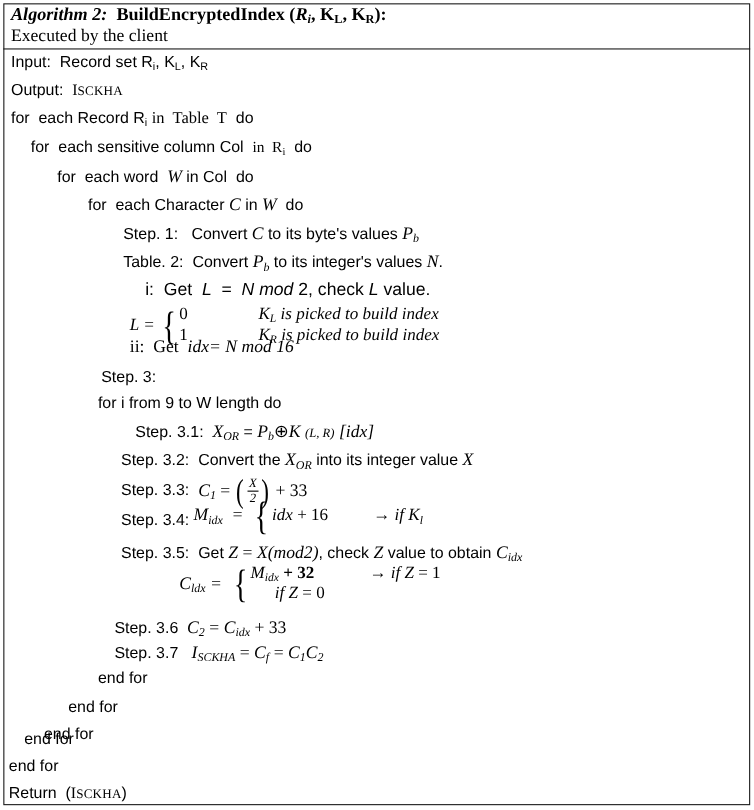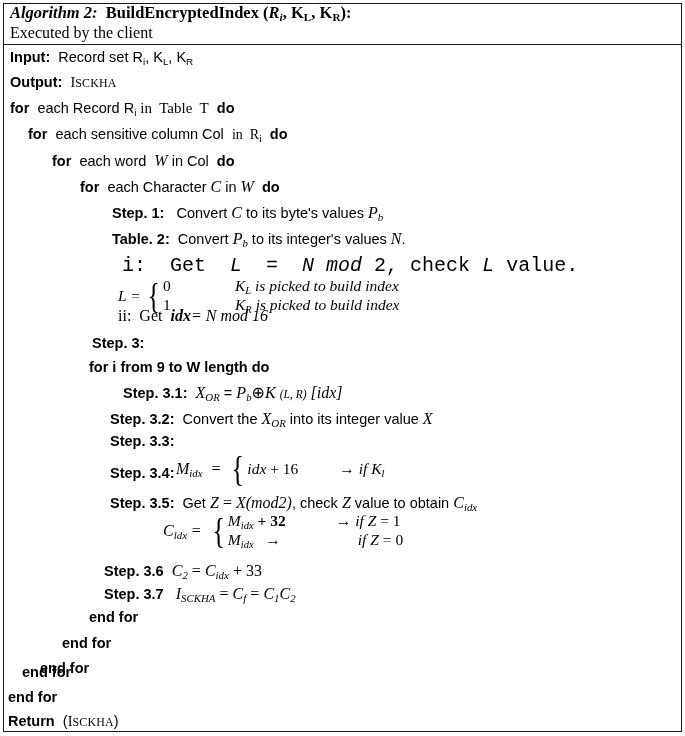--- a/index.html
+++ b/index.html
@@ -60,21 +60,21 @@
     font-style: italic;
   }
   .hdr-sub {
     left: 10px;
     top: 25px;
     font-family: "Liberation Serif", serif;
     font-size: 16px;
     font-weight: normal;
   }
   .serif { font-family: "Liberation Serif", serif; }
-  .b { font-weight: bold; }
+  .b { font-weight: normal; }
   .i { font-style: italic; }
   .mathit {
     font-family: "Liberation Serif", serif;
     font-style: italic;
     font-size: 16px;
   }
   .mathup {
     font-family: "Liberation Serif", serif;
     font-size: 16px;
   }
@@ -195,21 +195,21 @@
     <div class="line" style="left:112px; top:205px;">
       <span class="b">Step. 1:</span>
       <span>&nbsp; Convert <span class="mathit">C</span> to its byte's values <span class="mathit">P<sub>b</sub></span></span>
     </div>
 
     <div class="line" style="left:112px; top:231px;">
       <span class="b">Table. 2:</span>
       <span>&nbsp;Convert <span class="mathit">P<sub>b</sub></span> to its integer's values <span class="mathit">N</span>.</span>
     </div>
 
-    <div class="line" style="left:122px; top:256px; font-family:Liberation Mono, monospace; font-size:20px;">
+    <div class="line" style="left:132px; top:256px; font-family:Liberation Sans, sans-serif; font-size:16px;">
       <span>i:</span>
       <span>&nbsp;Get&nbsp; <span class="i">L</span>&nbsp; =&nbsp; <span class="i">N mod</span> 2, check <span class="i">L</span> value.</span>
     </div>
 
     <div class="piece" style="left:118px; top:277px;">
       <span class="lhs"><span class="i">L</span> =</span>
       <span class="brace">{</span>
       <span class="rows">
         <div>
           <span class="col-a" style="width:72px; font-style:normal;">0</span>
@@ -236,20 +236,24 @@
       <span>&nbsp;<span class="mathit">X<sub>OR</sub></span> = <span class="mathit">P<sub>b</sub></span><span class="mathup">⊕</span><span class="mathit">K</span> <span class="mathit" style="font-size:11.5px;">(L, R)</span> <span class="mathit">[idx]</span></span>
     </div>
 
     <div class="line" style="left:110px; top:411px;">
       <span class="b">Step. 3.2:</span>
       <span>&nbsp;Convert the <span class="mathit">X<sub>OR</sub></span> into its integer value <span class="mathit">X</span></span>
     </div>
 
     <div class="line" style="left:110px; top:434px;">
       <span class="b">Step. 3.3:</span>
+      <span class="inline-eq">&nbsp;<span class="mathit">C<sub>1</sub></span>&nbsp;<span class="mathup">=</span>&nbsp;<span class="paren-big">(</span><span class="frac">
+            <span class="num">X</span>
+            <span class="den">2</span>
+          </span><span class="paren-big">)</span><span class="mathup">&nbsp;+ 33</span></span>
     </div>
 
     <div class="line b" style="left:110px; top:466px;">Step. 3.4:</div>
     <div class="piece" style="left:176px; top:455px;">
       <span class="lhs"><span class="mathit">M<sub>idx</sub></span>&nbsp;&nbsp;<span class="mathup">=</span>&nbsp;</span>
       <span class="brace">{</span>
       <span class="rows">
         <div>
           <span class="col-a" style="width:92px;"><span class="i">idx</span> <span style="font-style:normal;">+ 16</span></span>
           <span class="col-b"><span style="font-style:normal;">→</span> <span class="i">if K<sub>l</sub></span></span>
@@ -264,21 +268,20 @@
 
     <div class="piece" style="left:163px; top:512px;">
       <span class="lhs"><span class="mathit">C<sub>ldx</sub></span>&nbsp;<span class="mathup">=</span>&nbsp;</span>
       <span class="brace">{</span>
       <span class="rows">
         <div>
           <span class="col-a" style="width:108px;"><span class="i">M<sub>idx</sub></span> <span style="font-style:normal;font-weight:bold;">+ 32</span></span>
           <span class="col-b"><span style="font-style:normal;">→</span> <span class="i">if Z</span> <span style="font-style:normal;">= 1</span></span>
         </div>
         <div>
-          <span class="col-a" style="width:108px;"><span class="i">M<sub>idx</sub></span>&nbsp;&nbsp;&nbsp;<span style="font-style:normal;">→</span></span>
           <span class="col-b" style="padding-left:22px;"><span class="i">if Z</span> <span style="font-style:normal;">= 0</span></span>
         </div>
       </span>
     </div>
 
     <div class="line" style="left:104px; top:563px;">
       <span class="b">Step. 3.6</span>
       <span>&nbsp;<span class="mathit">C<sub>2</sub></span> <span class="mathup">=</span> <span class="mathit">C<sub>idx</sub></span> <span class="mathup">+ 33</span></span>
     </div>
 

